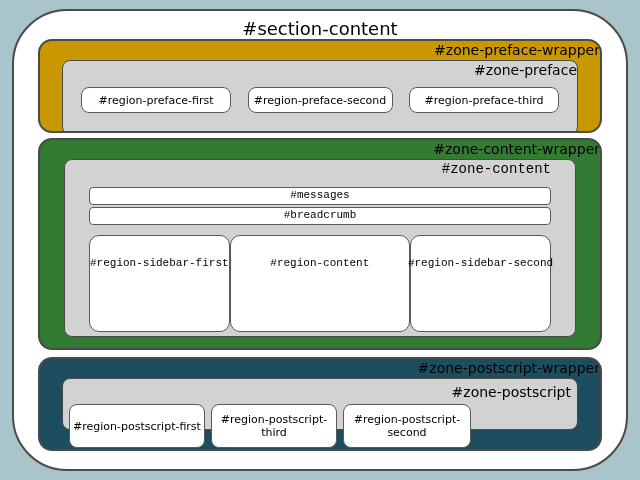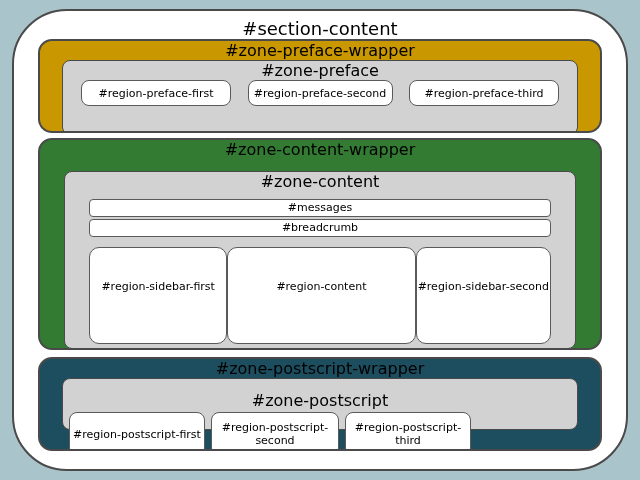--- a/index.html
+++ b/index.html
@@ -28,75 +28,75 @@
     padding-top: 7px;
     height: 28px;
   }
   .wrapper {
     margin: 0 24px;
     border: 2px solid var(--line, #4a4a4a);
     border-radius: 14px;
     overflow: hidden;
   }
   .wrapper-label, .zone-label {
-    text-align: center;
-    font-size: 16px;
+    text-align: right;
+    font-size: 14px;
     padding: 3px 0 3px;
     line-height: 13px;
   }
   .zone {
     background: var(--zone-gray, #d2d2d2);
     border: 1px solid var(--line, #4a4a4a);
     border-radius: 8px;
   }
   .gold  { background: var(--gold, #c99700);  height: 94px; }
   .green { background: var(--green, #337a33); height: 212px; margin-top: 5px; }
   .teal  { background: var(--teal, #1d4e5f);  height: 94px; margin-top: 7px; }
 
   .zone-preface { margin: 0 22px; height: 75px; }
   .preface-row {
     display: flex; justify-content: space-between;
-    padding: 0 18px; 
+    padding: 0 18px; margin-top: 7px;
   }
   .region {
     background: var(--region-bg, #fff);
     border: 1.5px solid #5a5a5a;
     border-radius: 8px;
     font-size: 11px;
     display: flex; align-items: center; justify-content: center;
     text-align: center;
   }
   .preface-row .region { height: 26px; }
   .pr-1 { width: 150px; } .pr-2 { width: 145px; } .pr-3 { width: 150px; }
 
-  .zone-content { margin: 12px 24px; height: 178px; padding: 0 24px; }
+  .zone-content { margin: 0 24px; height: 178px; padding: 0 24px; font-family: Liberation Mono, monospace; }
   .bar {
     background: var(--region-bg, #fff);
     border: 1.5px solid #5a5a5a;
     border-radius: 4px;
     height: 18px;
     font-size: 11px; line-height: 15px;
     text-align: center;
   }
   .bar-breadcrumb { margin-top: 2px; }
   .bar-messages { margin-top: 8px; }
   .content-row {
     display: flex; justify-content: space-between;
     margin-top: 10px;
   }
   .content-row .region {
     height: 97px;
     align-items: flex-start;
-    padding-top: 32px;
+    padding-top: 21px;
     border-radius: 10px;
   }
   .cr-1 { width: 144px; } .cr-2 { width: 196px; } .cr-3 { width: 141px; }
   .nowrap { white-space: nowrap; }
 
-  .zone-postscript { margin: 0 22px; height: 52px; padding: 12px 6px; }
+  .zone-postscript { margin: 0 22px; height: 52px; padding: 4px 6px; }
   .postscript-row {
     display: flex; gap: 6px; margin-top: 2px;
   }
   .postscript-row .region { height: 44px; line-height: 13px; }
   .ps-1 { width: 136px; } .ps-2 { width: 128px; } .ps-3 { width: 126px; } .ps-4 { width: 118px; }
 </style>
 </head>
 <body>
 
 <div class="canvas">
@@ -129,20 +129,20 @@
         </div>
       </div>
     </div>
 
     <div class="wrapper teal">
       <div class="wrapper-label">#zone-postscript-wrapper</div>
       <div class="zone zone-postscript">
         <div class="zone-label">#zone-postscript</div>
         <div class="postscript-row">
           <div class="region ps-1 nowrap">#region-postscript-first</div>
+          <div class="region ps-3">#region-postscript-third</div>
           <div class="region ps-2">#region-postscript-second</div>
-          <div class="region ps-3">#region-postscript-third</div>
         </div>
       </div>
     </div>
 
   </div>
 </div>
 
 </body></html>

